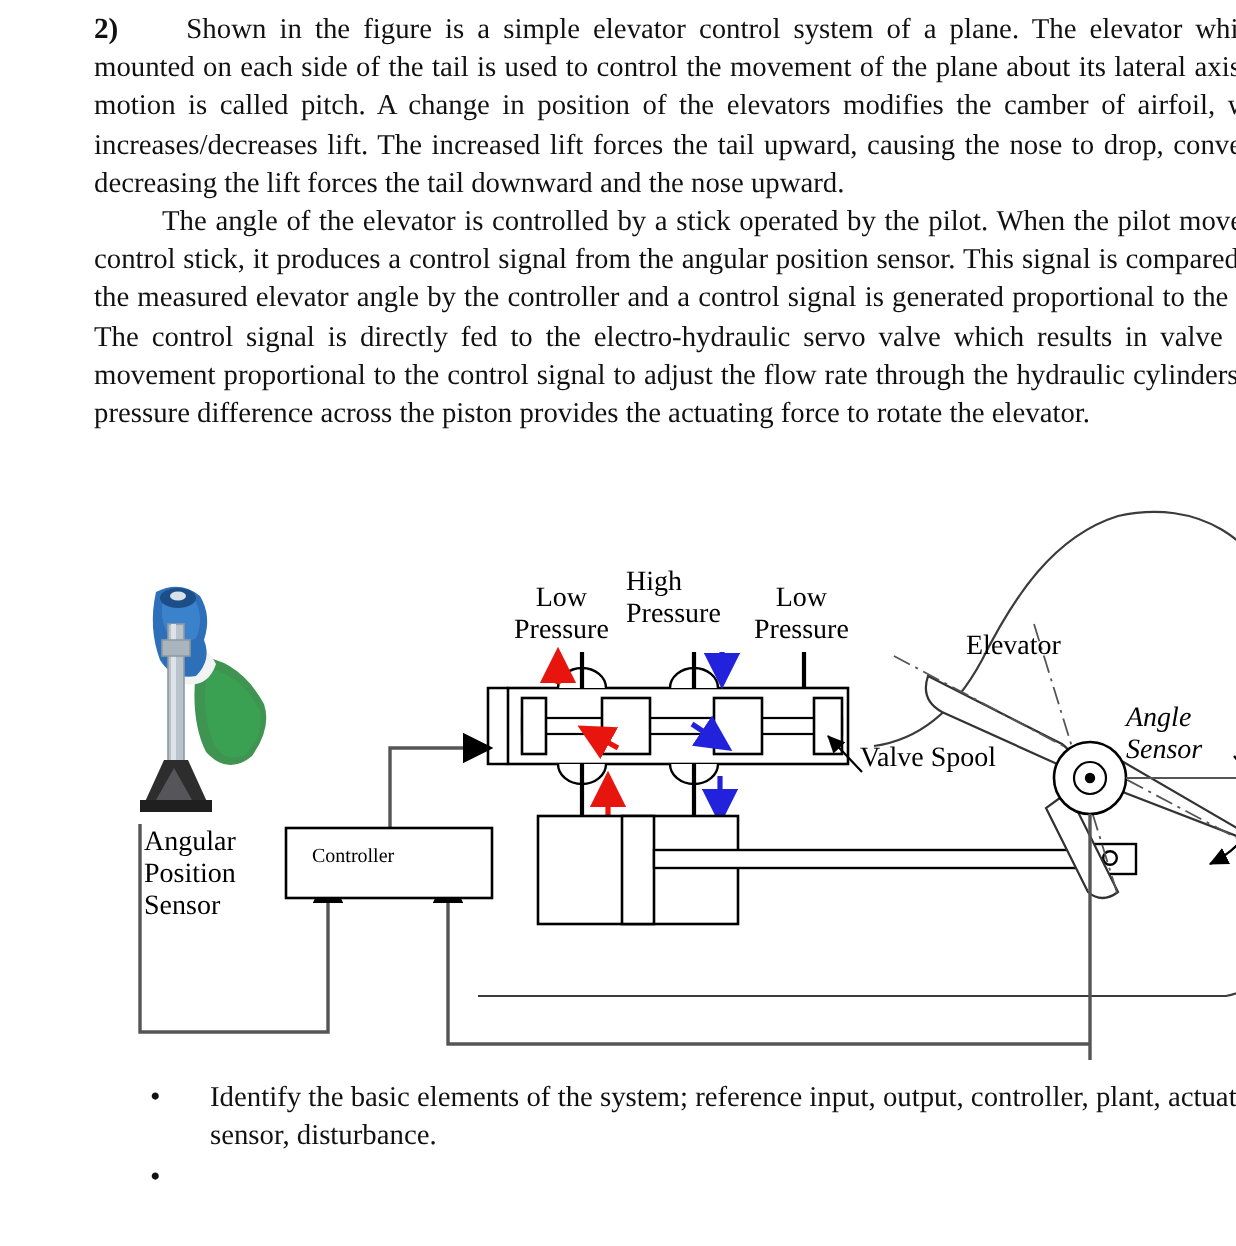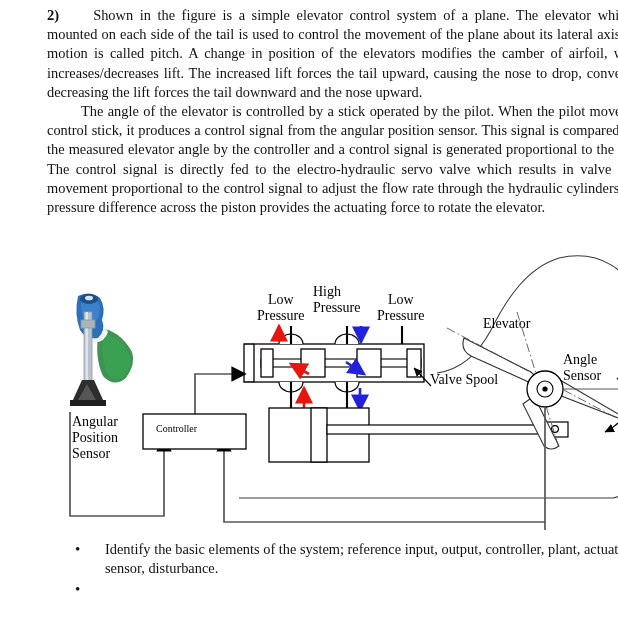--- a/index.html
+++ b/index.html
@@ -203,21 +203,21 @@
 Sensor</div>
     <div class="fig-label" style="left:117px;top:169px;font-size:10px;">Controller</div>
     <div class="fig-label" style="left:218px;top:40px;text-align:center;">Low
 Pressure</div>
     <div class="fig-label" style="left:274px;top:32px;text-align:left;">High
 Pressure</div>
     <div class="fig-label" style="left:338px;top:40px;text-align:center;">Low
 Pressure</div>
     <div class="fig-label" style="left:391px;top:120px;">Valve Spool</div>
     <div class="fig-label" style="left:444px;top:64px;">Elevator</div>
-    <div class="fig-label" style="left:524px;top:100px;">Angle
+    <div class="fig-label" style="left:524px;top:100px;font-style:italic;">Angle
 Sensor</div>
   </div>
 
   <div class="bullets">
     <div class="bullet-row">
       <span class="bullet-dot">•</span>
       <span>Identify the basic elements of the system; reference input, output, controller, plant, actuator, sensor, disturbance.</span>
     </div>
     <div class="bullet-row">
       <span class="bullet-dot">•</span>

